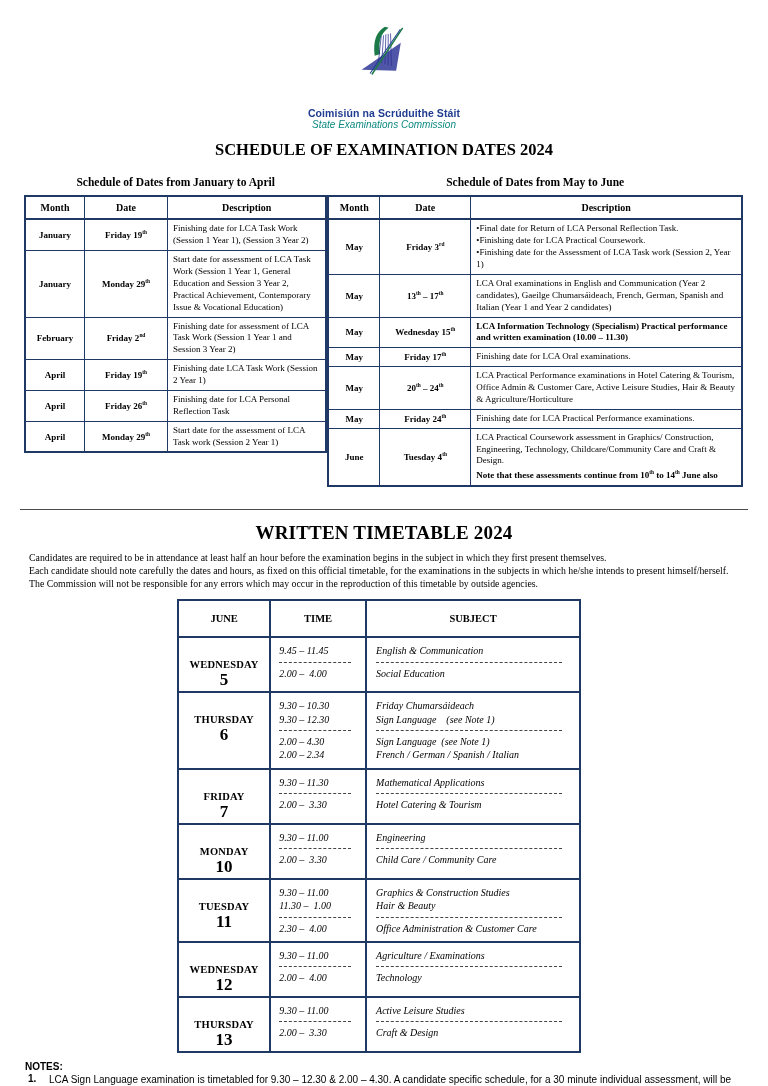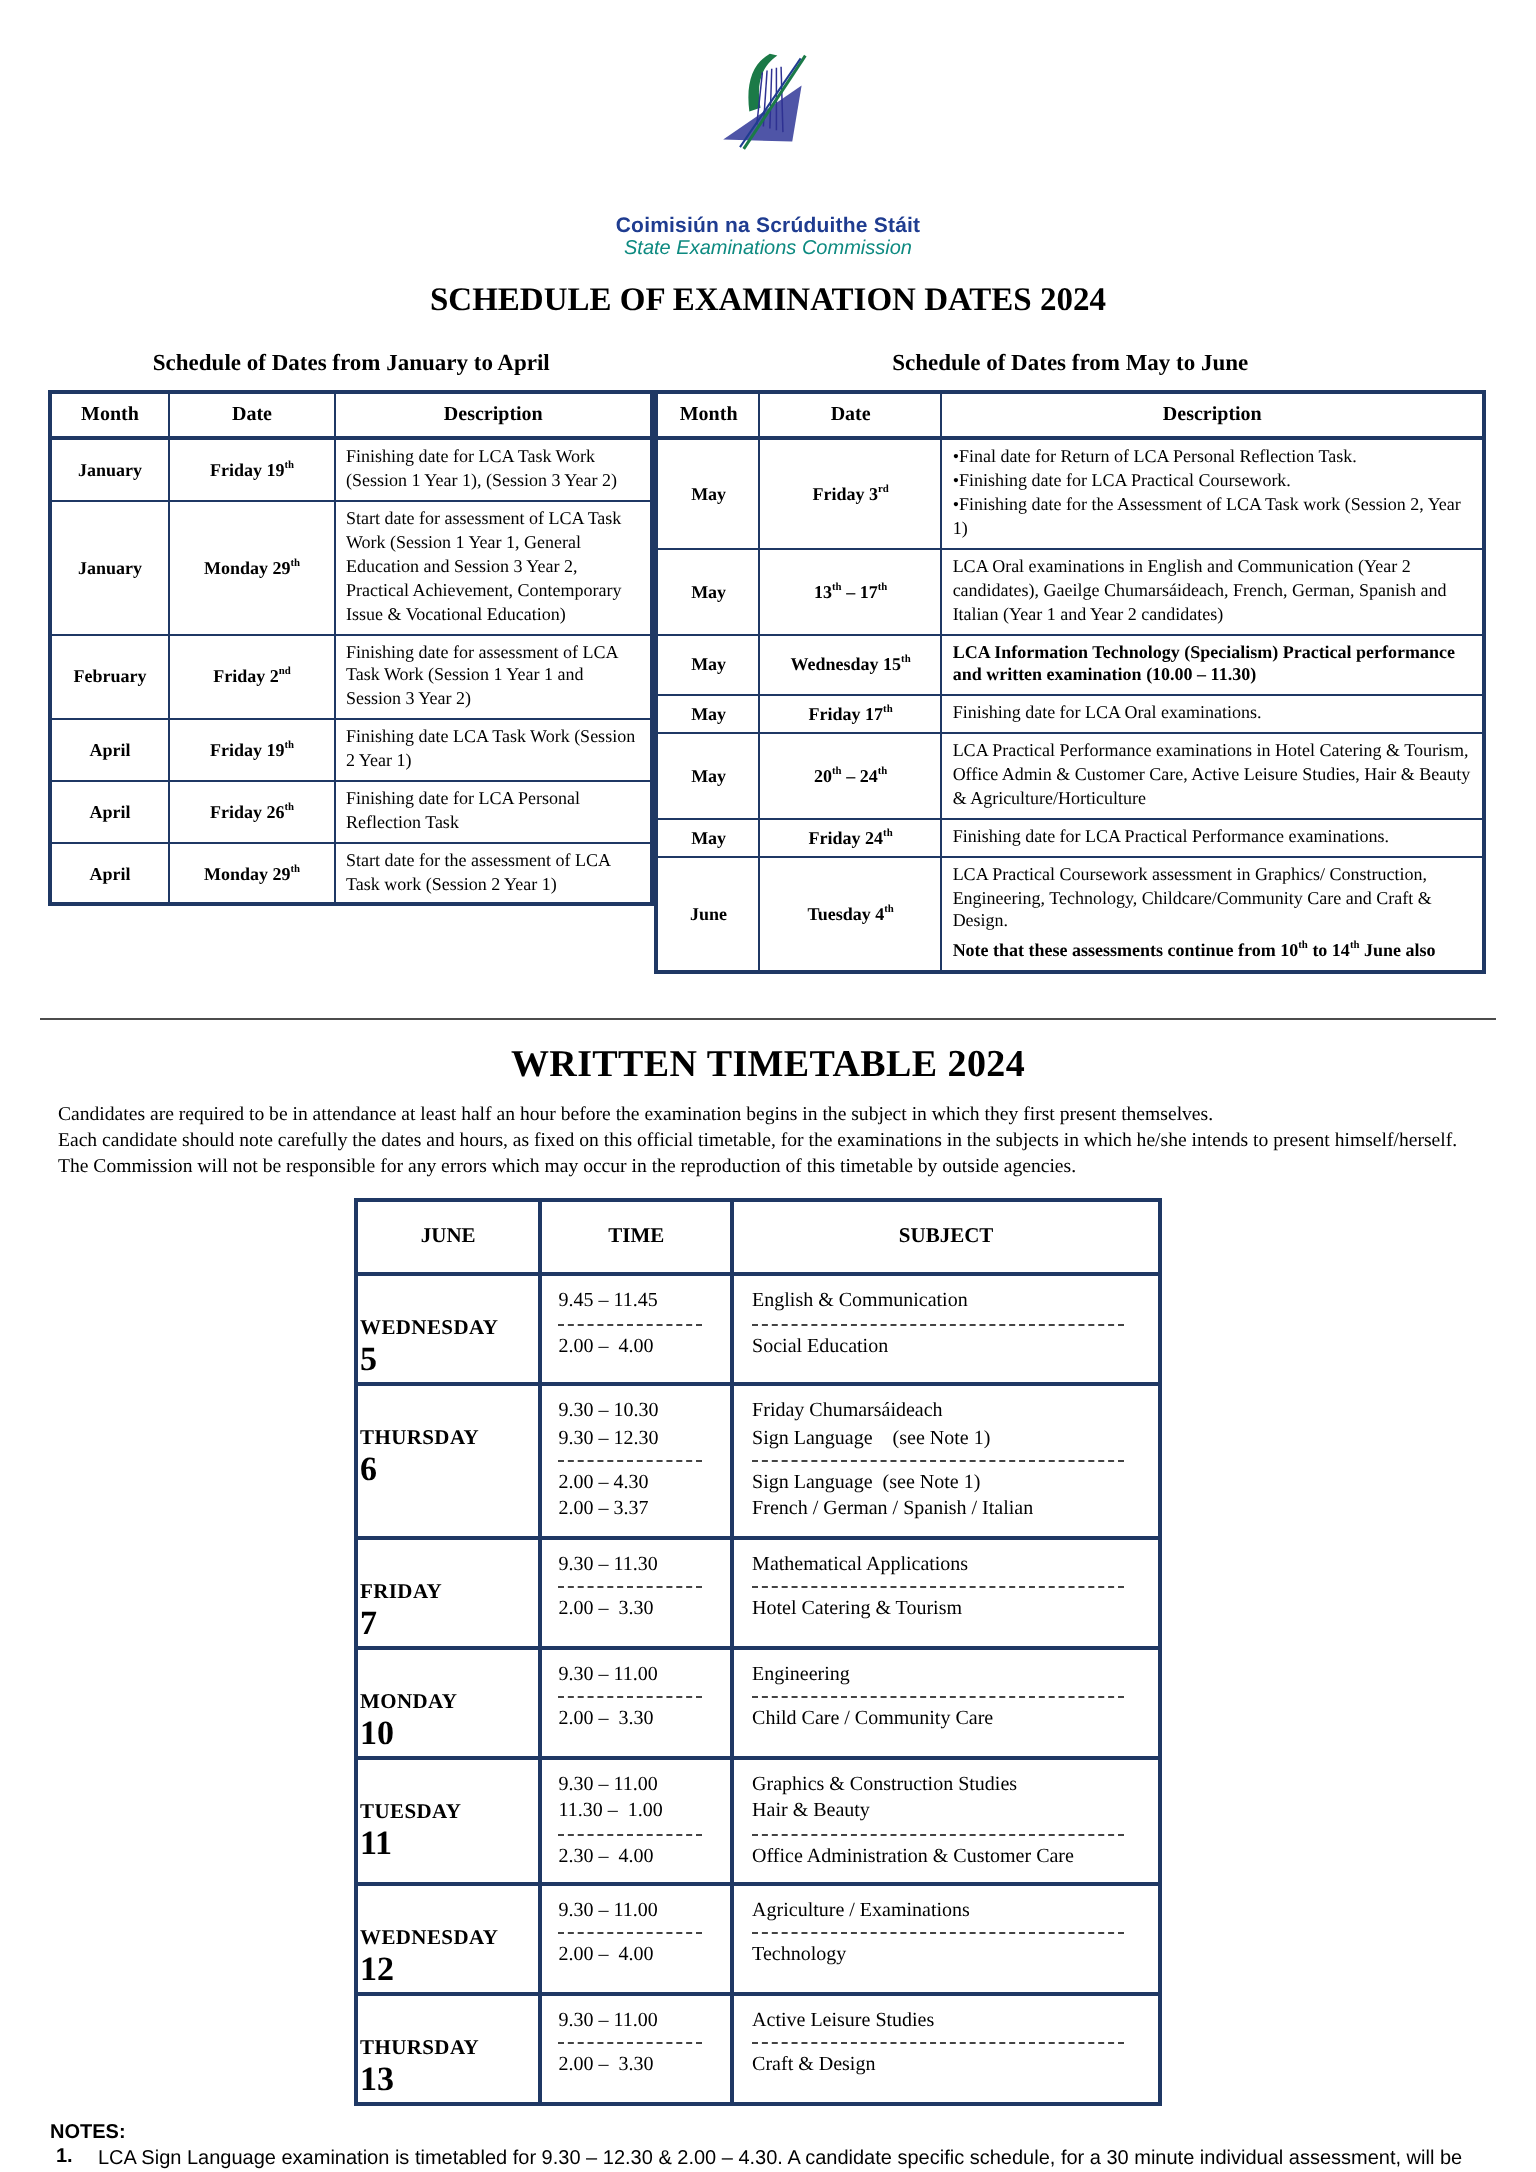--- a/index.html
+++ b/index.html
@@ -44,26 +44,26 @@
   
   .wt-title { text-align:center; font-weight:bold; font-size:19px; margin-top:12px; font-stretch:condensed; letter-spacing:.2px; }
   .wt-intro { margin:7px 29px 0 29px; font-size:9.8px; line-height:1.33; }
   .wt-intro p { margin:0; }
 
   .timetable-wrap { margin:9px 0 0 177px; width:404px; }
   table.timetable { border-collapse:collapse; width:404px; border:2.5px solid #1f3864; }
   .timetable th, .timetable td { border:2px solid #1f3864; }
   .timetable th { font-size:10.5px; font-weight:bold; text-align:center; height:33px; }
   .t-june { width:104px; } .t-time { width:90px; } .t-subject { width:206px; }
-  .day-cell { text-align:left; vertical-align:top; padding-top:21px;border-radius:11px; }
+  .day-cell { text-align:center; vertical-align:top; padding-top:21px;border-radius:11px; }
   .day-name { font-weight:bold; font-size:10.5px; letter-spacing:.2px; }
   .day-num  { font-weight:bold; font-size:17px; margin-top:0px; }
   .time-cell { vertical-align:top; padding:6px 4px 6px 8px; }
   .subject-cell { vertical-align:top; padding:6px 6px 6px 9px; }
-  .time-line, .subject-line { font-size:10px; line-height:1.34; white-space:pre-wrap; }
+  .time-line, .subject-line { font-size:10px; line-height:1.34; white-space:pre-wrap;font-style:italic; }
   .sep { border-top:1.3px dashed #444; margin:4px 0; height:0; }
   .time-cell .sep { width:72px; }
   .subject-cell .sep { width:186px; }
 
   
   .notes { margin:8px 25px 0 25px; font-family:"Liberation Sans", sans-serif; }
   .notes-heading { font-weight:bold; font-size:10px; }
   .note-item { display:flex; margin-top:1px; }
   .note-num  { font-weight:bold; font-size:10px; width:21px; flex:none; padding-left:3px; }
   .note-text { font-size:10px; line-height:1.35; width:690px; }
@@ -261,21 +261,21 @@
           <tr>
             <td class="day-cell t-june">
               <div class="day-name">THURSDAY</div>
               <div class="day-num">6</div>
             </td>
             <td class="time-cell t-time">
               <div class="time-line">9.30 – 10.30</div>
               <div class="time-line">9.30 – 12.30</div>
               <div class="sep"></div>
               <div class="time-line">2.00 – 4.30</div>
-              <div class="time-line">2.00 – 3.37</div>
+              <div class="time-line">2.00 – 2.34</div>
             </td>
             <td class="subject-cell t-subject">
               <div class="subject-line">Friday Chumarsáideach</div>
               <div class="subject-line">Sign Language    (see Note 1)</div>
               <div class="sep"></div>
               <div class="subject-line">Sign Language  (see Note 1)</div>
               <div class="subject-line">French / German / Spanish / Italian</div>
             </td>
           </tr>
           <tr>

